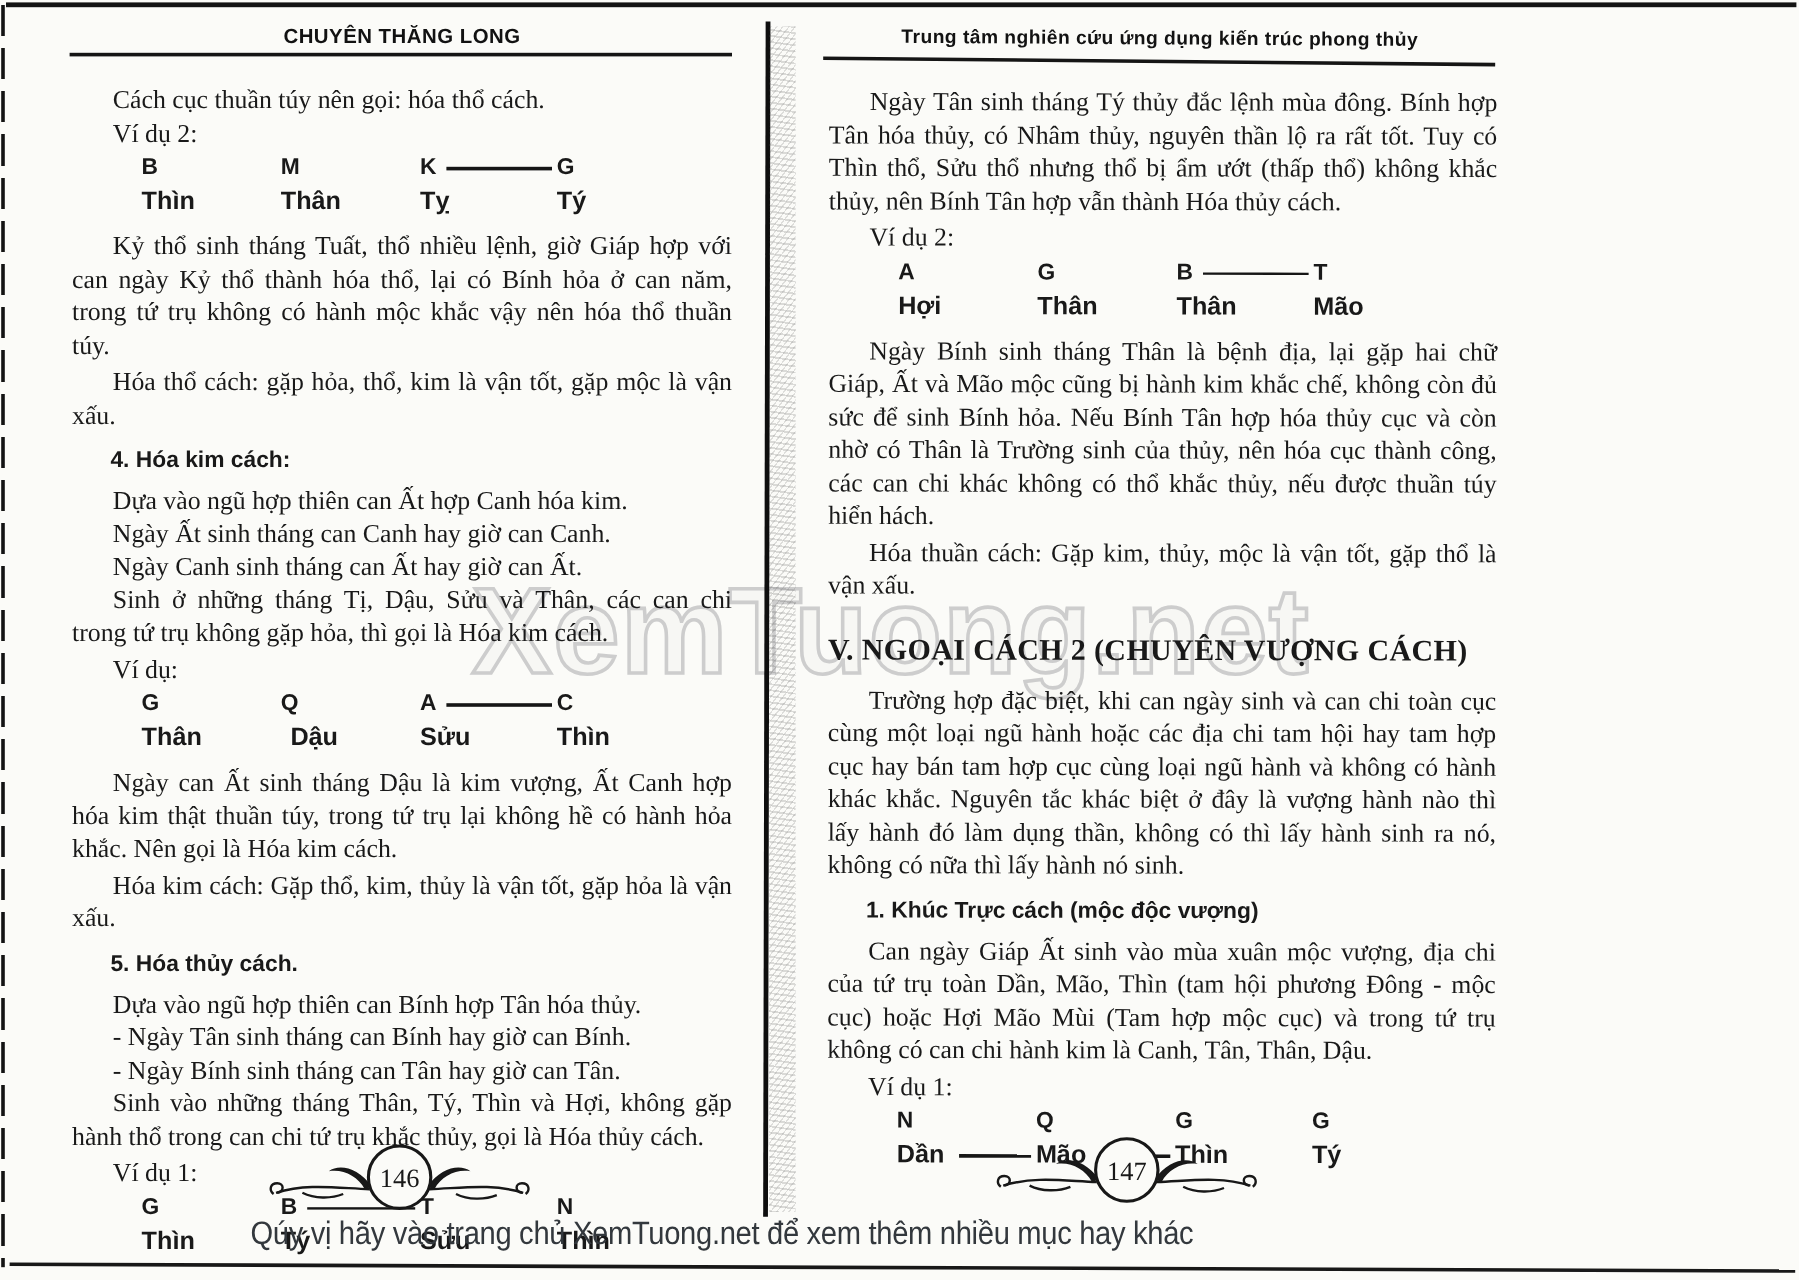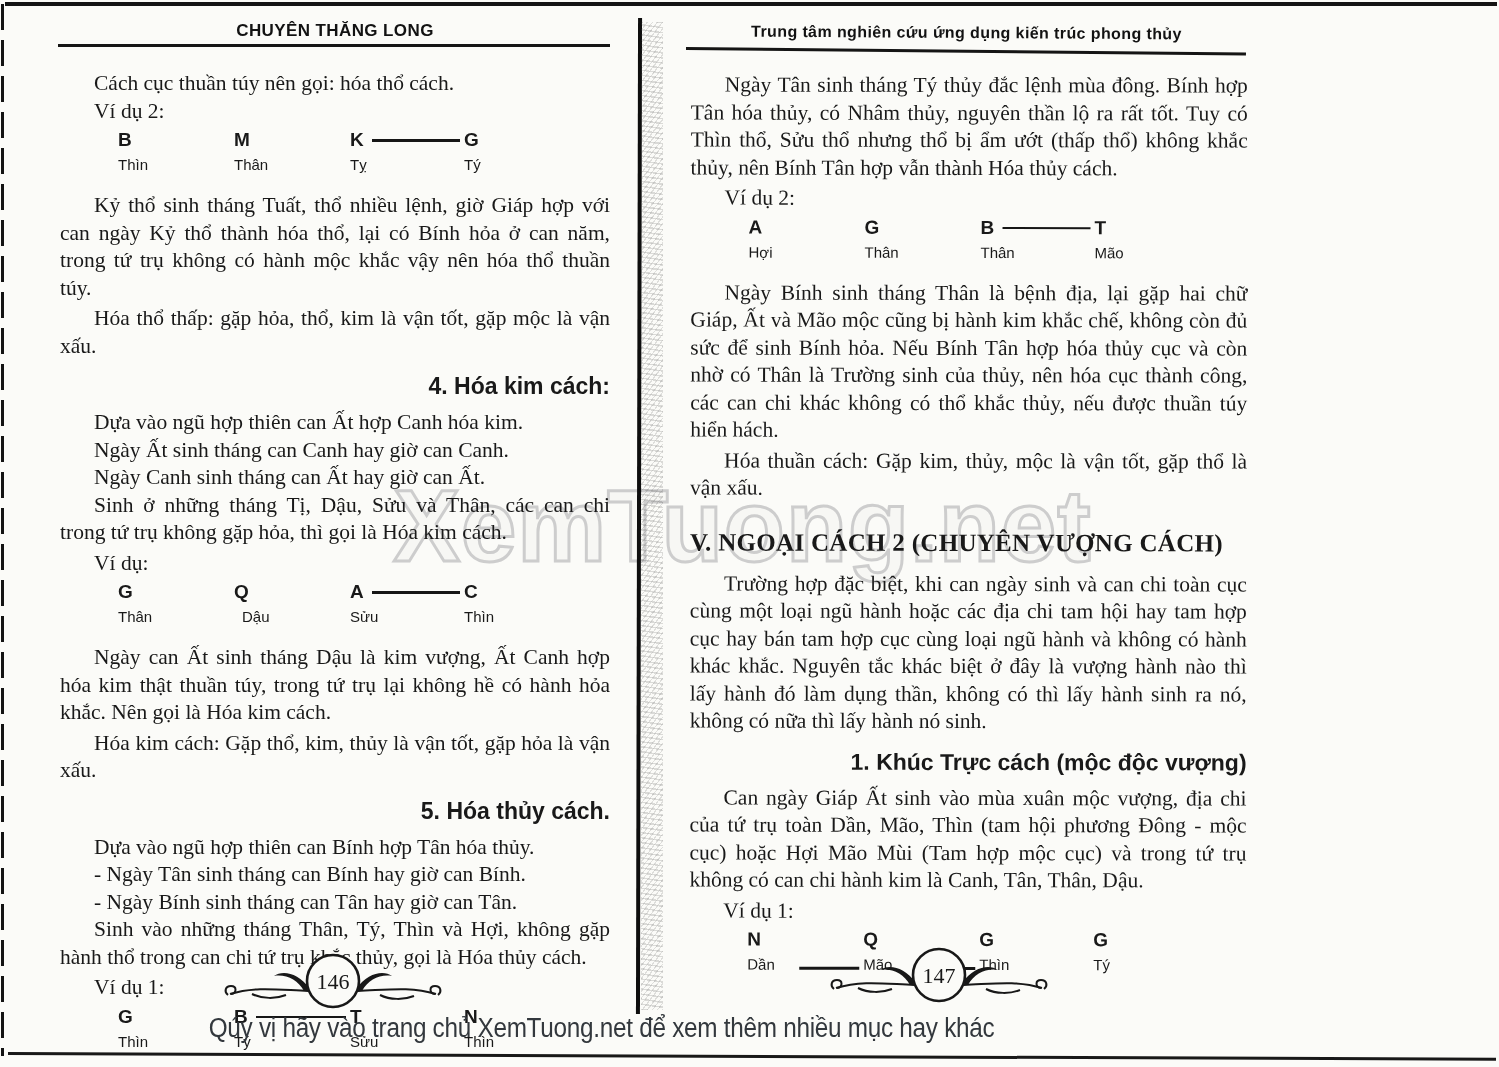--- a/index.html
+++ b/index.html
@@ -32,26 +32,26 @@
   .hdr-right{left:688px;top:24px;width:557px;font-size:16px;transform:rotate(0.35deg);}
   .hdr-rule{position:absolute;height:2.5px;background:#151515;z-index:2;}
   .hdr-rule-left{left:58px;top:44px;width:552px;}
   .hdr-rule-right{left:686px;top:47px;width:560px;transform:rotate(0.55deg);transform-origin:left center;}
   
   .col{position:absolute;z-index:2;font-size:21.5px;}
   .col-left{left:60px;top:70px;width:550px;}
   .col-right{left:690px;top:72px;width:557px;transform:rotate(0.1deg);}
   .para{text-align:justify;text-indent:34px;line-height:27.5px;margin:0 0 3px 0;}
   .bline{text-indent:34px;line-height:27.5px;margin:0;}
-  .h-sans{font-family:"Liberation Sans",sans-serif;font-weight:700;font-size:23px;margin:13px 0 9px 32px;text-align:right;}
+  .h-sans{font-family:"Liberation Sans",sans-serif;font-weight:700;font-size:19px;margin:13px 0 9px 32px;}
   .h-serif{font-weight:700;font-size:25px;letter-spacing:.3px;margin:26px 0 14px 0;}
   
   .ex{position:relative;height:56px;margin:4px 0 7px 0;font-family:"Liberation Sans",sans-serif;}
   .stem{position:absolute;top:0;font-weight:700;font-size:19px;letter-spacing:.5px;}
-  .branch{position:absolute;top:27px;font-size:15px;font-weight:400;}
+  .branch{position:absolute;top:27px;font-size:21px;font-weight:700;}
   .conn{position:absolute;height:2.5px;background:#161616;}
   
   .ornament{position:absolute;z-index:2;}
   .orn-left{left:222px;top:948px;}
   .orn-right{left:828px;top:942px;}
   .footer{position:absolute;left:0;top:1013px;width:1203px;text-align:center;z-index:2;}
   .footer span{display:inline-block;font-family:"Liberation Sans",sans-serif;font-size:27px;
     letter-spacing:-0.3px;color:#33383d;transform:scaleX(0.9);}
 </style>
 </head>
@@ -75,21 +75,21 @@
       <span class="stem" style="left: 174px;">M</span>
       <span class="stem" style="left: 290px;">K</span>
       <span class="stem" style="left: 404px;">G</span>
       <span class="branch" style="left: 58px;">Thìn</span>
       <span class="branch" style="left: 174px;">Thân</span>
       <span class="branch" style="left: 290px; text-align: center;">Tỵ</span>
       <span class="branch" style="left: 404px;">Tý</span>
       <div class="conn" style="left: 312px; width: 88px; top: 10px;"></div>
     </div>
     <div class="para">Kỷ thổ sinh tháng Tuất, thổ nhiều lệnh, giờ Giáp hợp với can ngày Kỷ thổ thành hóa thổ, lại có Bính hỏa ở can năm, trong tứ trụ không có hành mộc khắc vậy nên hóa thổ thuần túy.</div>
-    <div class="para">Hóa thổ thấp: gặp hỏa, thổ, kim là vận tốt, gặp mộc là vận xấu.</div>
+    <div class="para">Hóa thổ cách: gặp hỏa, thổ, kim là vận tốt, gặp mộc là vận xấu.</div>
     <div class="h-sans">4. Hóa kim cách:</div>
     <div class="bline">Dựa vào ngũ hợp thiên can Ất hợp Canh hóa kim.</div>
     <div class="bline">Ngày Ất sinh tháng can Canh hay giờ can Canh.</div>
     <div class="bline">Ngày Canh sinh tháng can Ất hay giờ can Ất.</div>
     <div class="para">Sinh ở những tháng Tị, Dậu, Sửu và Thân, các can chi trong tứ trụ không gặp hỏa, thì gọi là Hóa kim cách.</div>
     <div class="bline">Ví dụ:</div>
     <div class="ex">
       <span class="stem" style="left: 58px;">G</span>
       <span class="stem" style="left: 174px;">Q</span>
       <span class="stem" style="left: 290px;">A</span>

